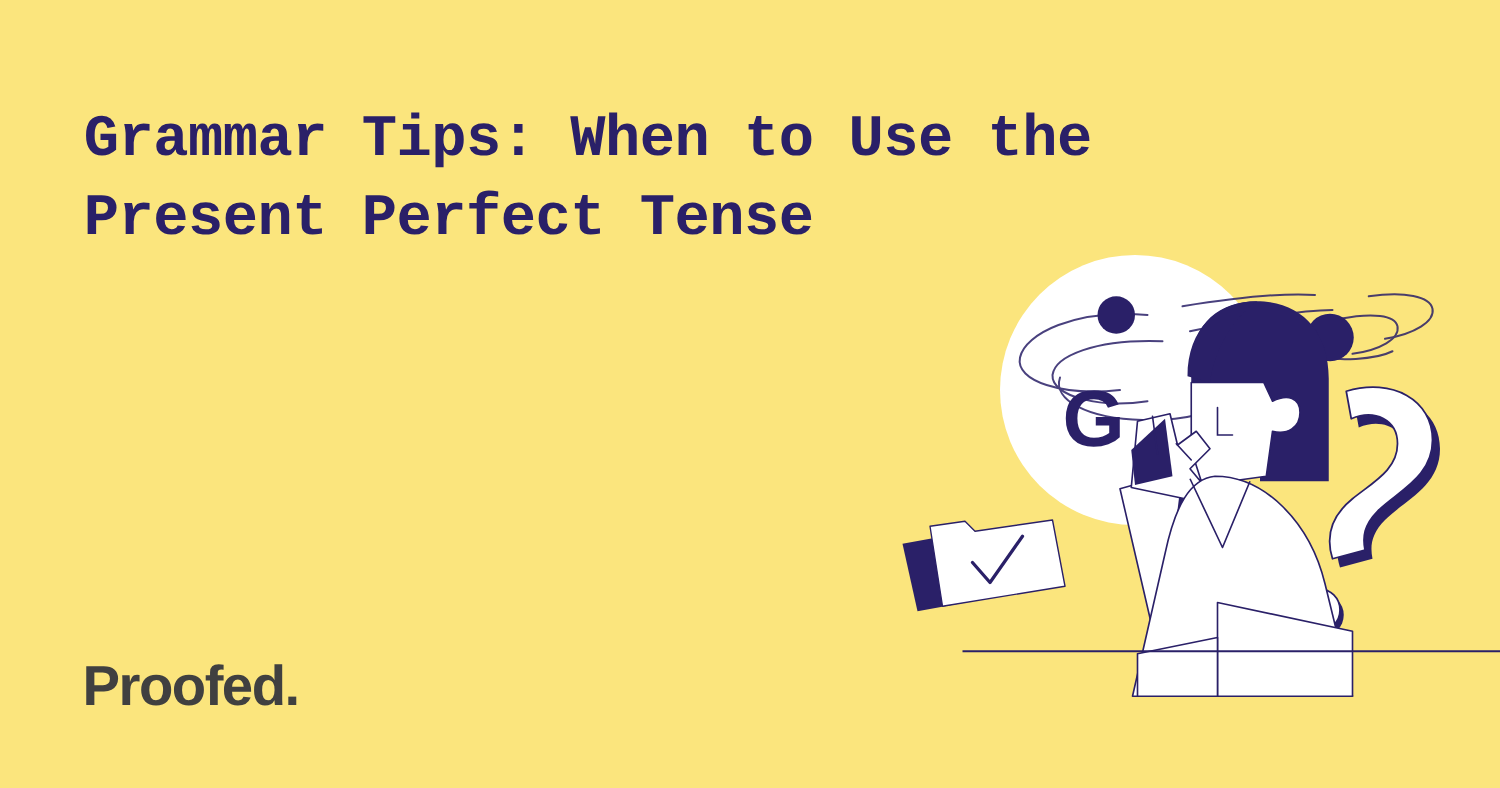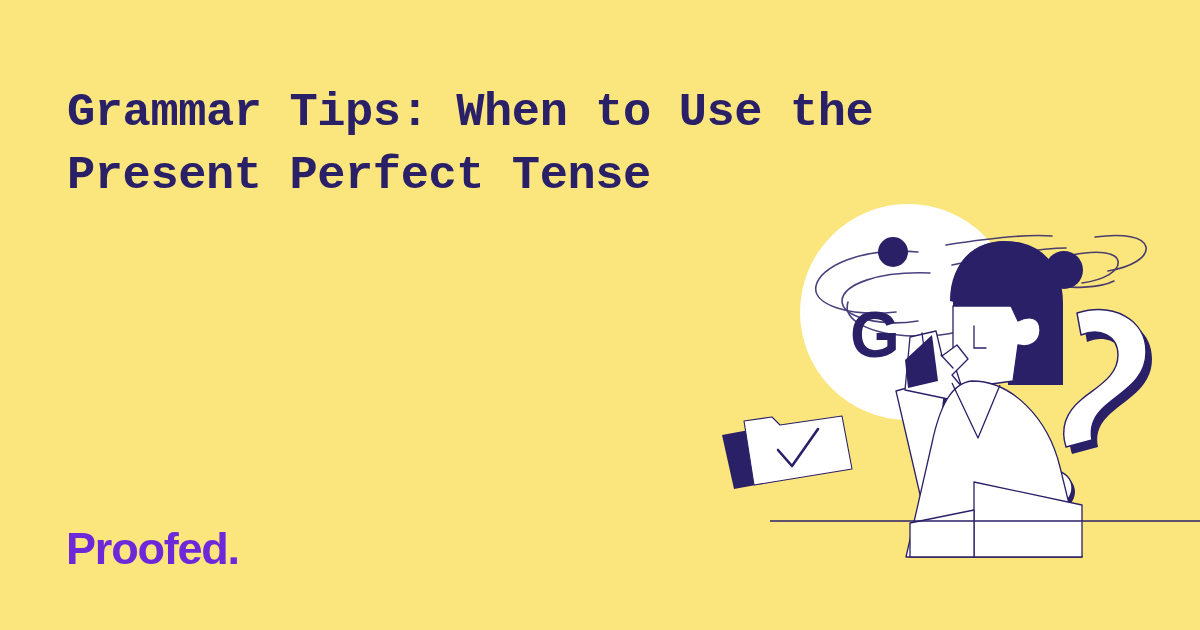--- a/index.html
+++ b/index.html
@@ -129,15 +129,15 @@
 
       <g>
         <path d="M 22 250 L 66 242 L 78 296 L 34 304 Z" fill="#2a2068"></path>
         <path d="M 44 236 L 72 232 L 80 240 L 142 231 L 152 284 L 54 300 Z" fill="#ffffff" stroke="#2a2068" stroke-width="1.1" stroke-linejoin="round"></path>
         <path d="M 78 265 L 92 281 L 118 244" fill="none" stroke="#2a2068" stroke-width="2.6" stroke-linecap="round" stroke-linejoin="round"></path>
       </g>
 
     </svg>
   </div>
 
-  <div id="logo" style="color: #6d28d9;">Proofed.</div>
+  <div id="logo" style="color: #404040;">Proofed.</div>
 
 </div>
 
 </body></html>

